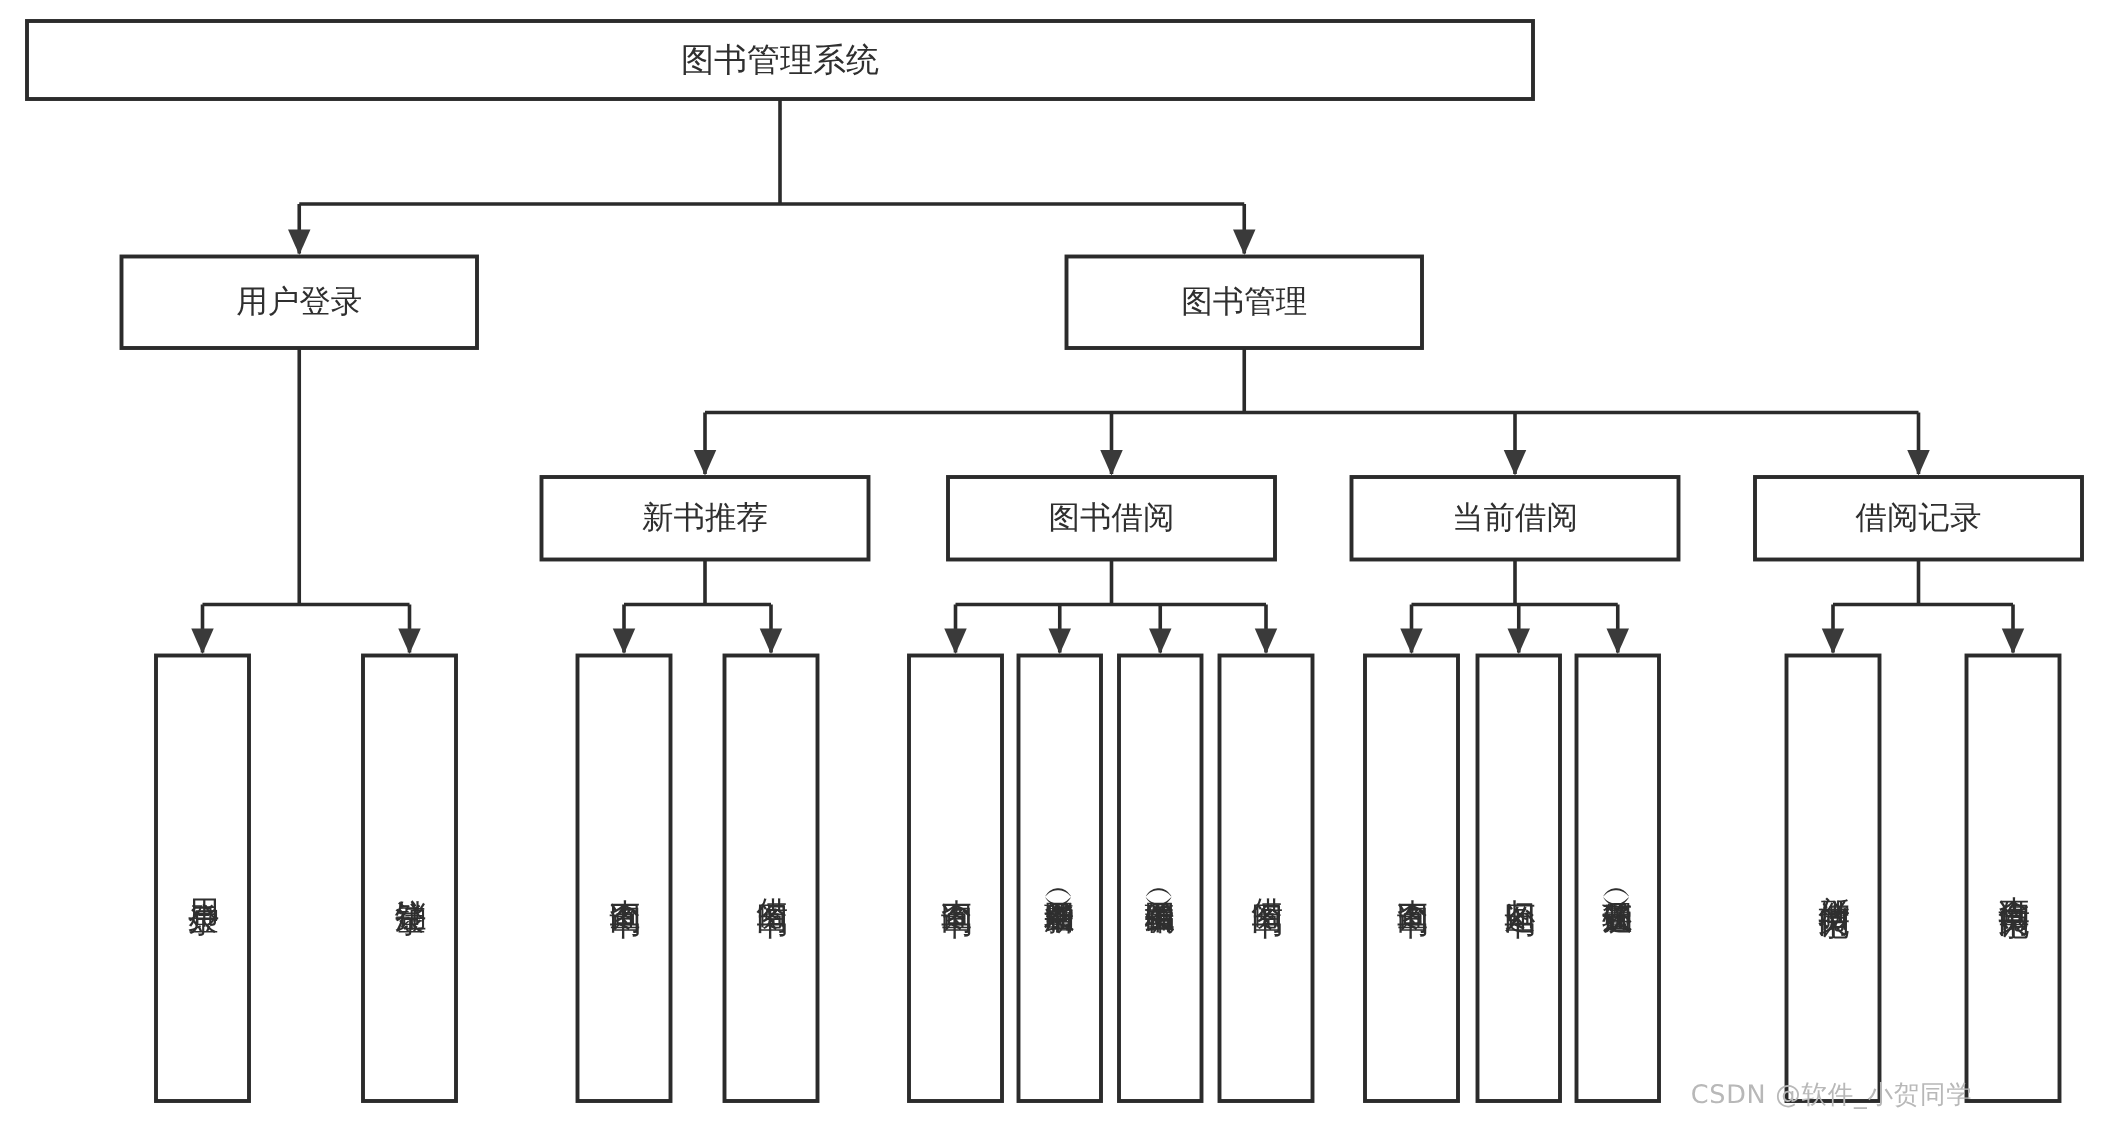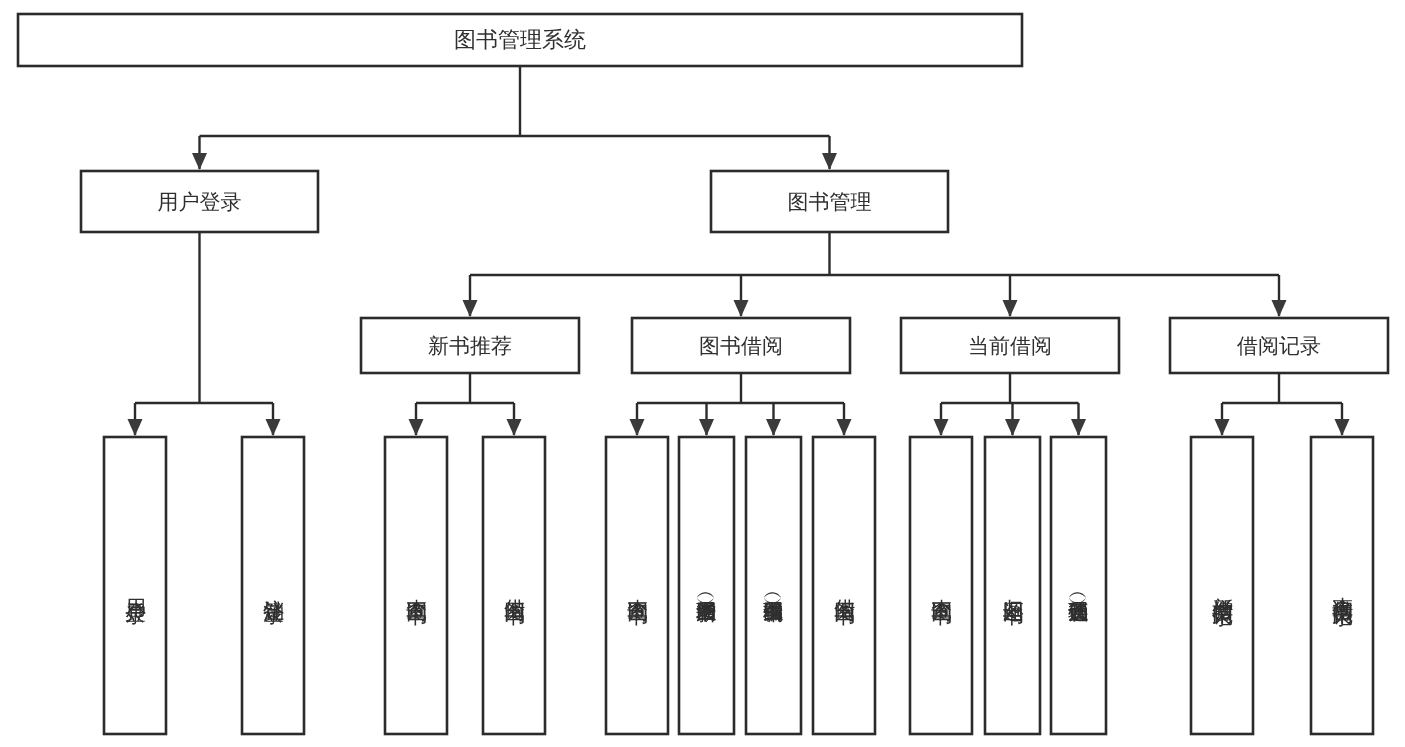--- a/index.html
+++ b/index.html
@@ -210,14 +210,15 @@
         <span class="leaf-label" style="font-size: 20px; letter-spacing: 0px;">确认归还（管理员）</span>
       </div>
       <div class="leaf-label-wrap" style="left: 1191px; top: 437px; width: 62px; height: 297px;">
         <span class="leaf-label">新增借阅记录</span>
       </div>
       <div class="leaf-label-wrap" style="left: 1311px; top: 437px; width: 62px; height: 297px;">
         <span class="leaf-label">查询借阅记录</span>
       </div>
     </div>
 
+  <div id="watermark">CSDN @软件_小贺同学</div>
 
 </div>
 
 </body></html>

